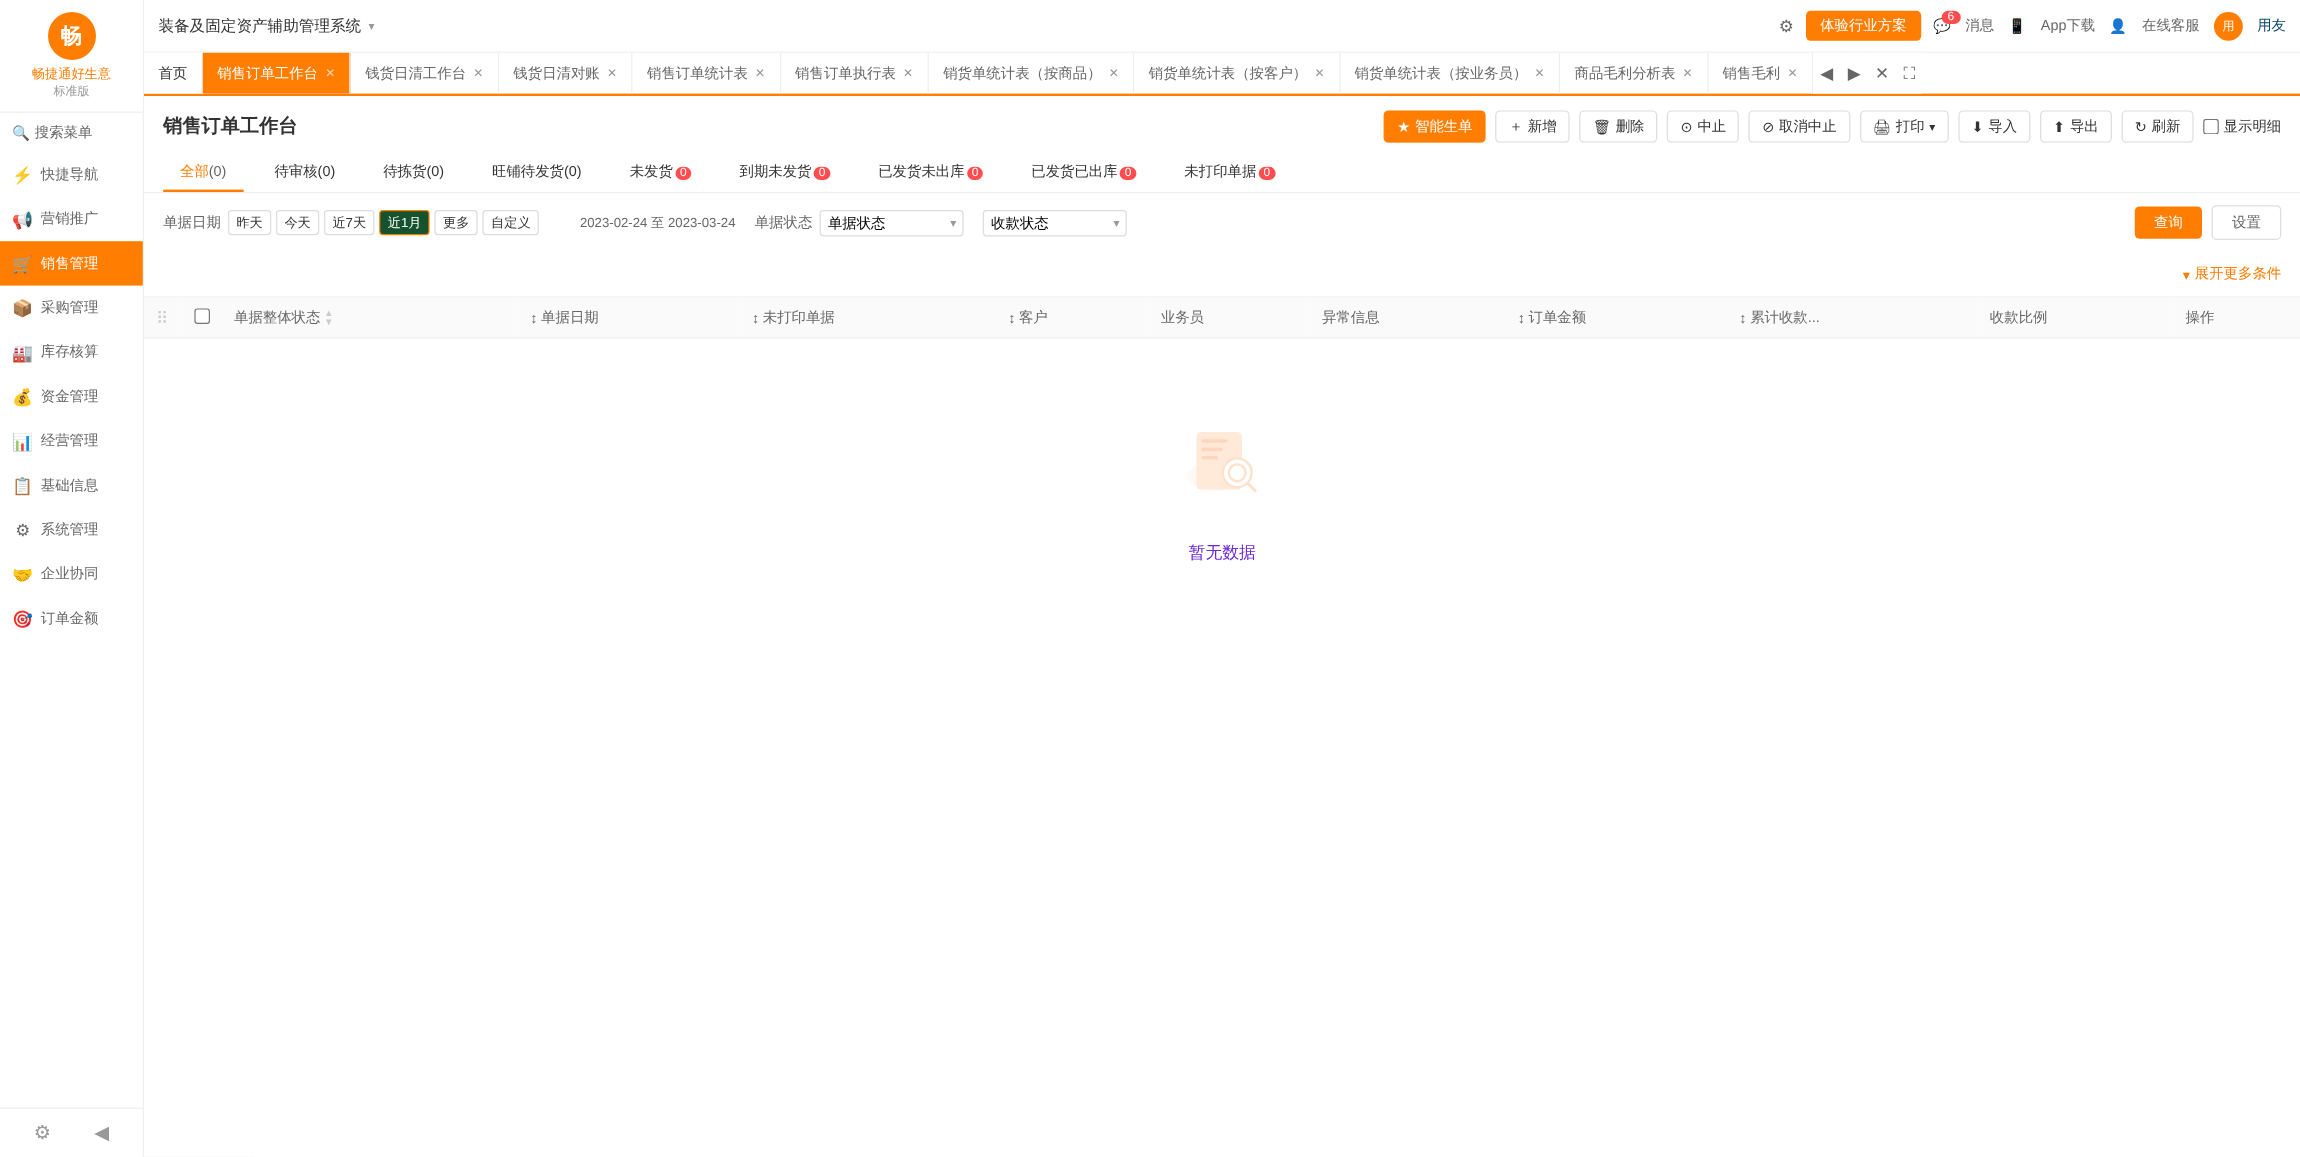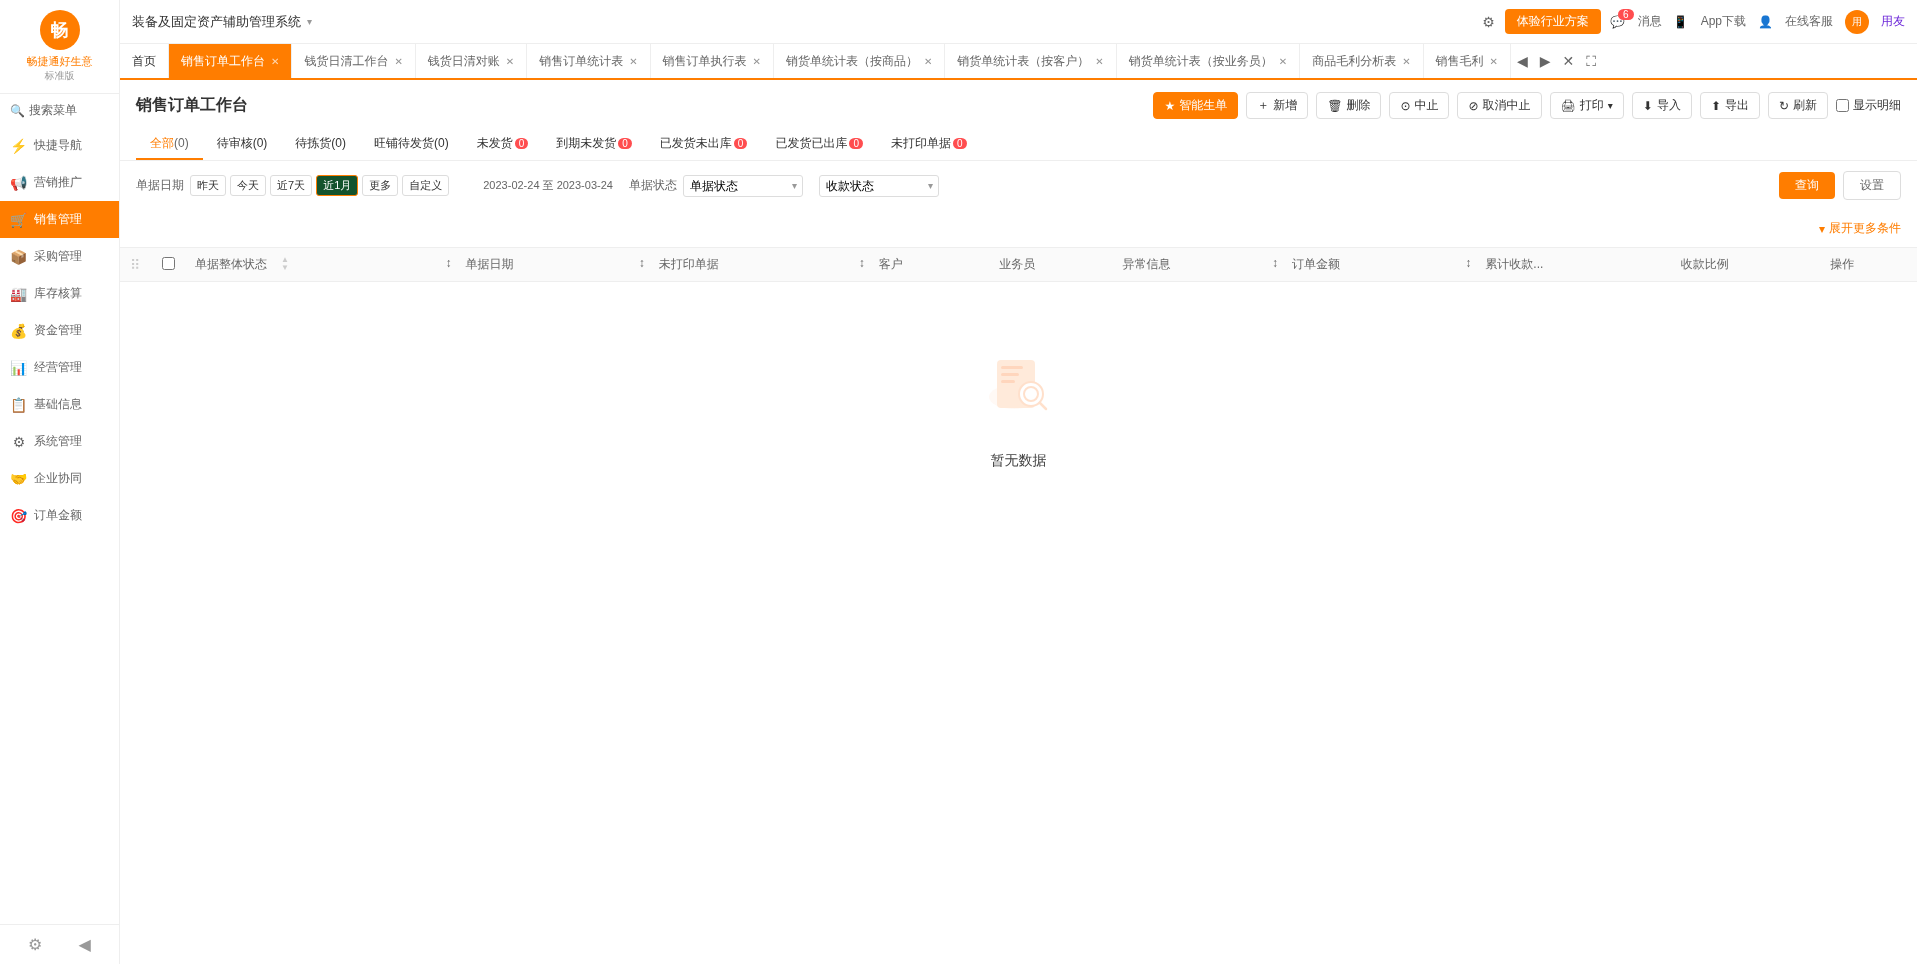--- a/index.html
+++ b/index.html
@@ -83,21 +83,21 @@
     .page-header {
       padding: 12px 16px 0; background: #fff; display: flex; justify-content: space-between; align-items: center;
     }
     .page-title { font-size: 16px; font-weight: bold; color: #333; }
     .page-actions { display: flex; align-items: center; gap: 8px; }
     .btn-smart { background: #ff7d00; color: #fff; border: 1px solid #ff7d00; padding: 4px 10px; border-radius: 4px; cursor: pointer; font-size: 12px; display: flex; align-items: center; gap: 4px; }
     .btn-default { background: #fff; color: #333; border: 1px solid #ddd; padding: 4px 10px; border-radius: 4px; cursor: pointer; font-size: 12px; display: flex; align-items: center; gap: 4px; }
 
     
     .subtabs {
-      padding: 10px 16px 0; background: #fff; display: flex; align-items: flex-start; gap: 0; border-bottom: 1px solid #eee;
+      padding: 10px 16px 0; background: #fff; display: flex; align-items: flex-start; gap: 12px; border-bottom: 1px solid #eee;
     }
     .subtab {
       padding: 6px 14px; cursor: pointer; font-size: 12px; color: #333;
       border-bottom: 2px solid transparent; white-space: nowrap;
     }
     .subtab.active { color: #ff7d00; border-bottom: 2px solid #ff7d00; }
     .subtab .count { color: #666; }
     .subtab .badge-red { background: #ff4d4f; color: #fff; border-radius: 10px; font-size: 10px; padding: 0 4px; margin-left: 2px; }
 
     
@@ -127,32 +127,32 @@
     .action-btn .dot { width: 8px; height: 8px; border-radius: 50%; }
     .dot-orange { background: #ff7d00; }
     .dot-red { background: #ff4d4f; }
     .dot-green { background: #52c41a; }
 
     
     .table-wrap { overflow: auto; background: #fff; flex: 1; }
     table { width: 100%; border-collapse: collapse; font-size: 12px; }
     thead tr { background: #fafafa; }
     th { padding: 8px 10px; text-align: left; color: #666; font-weight: normal; border-bottom: 1px solid #eee; white-space: nowrap; }
-    .col-sort { display: flex; gap: 14px; cursor: pointer; }
+    .col-sort { display: flex; align-items: center; gap: 3px; cursor: pointer; }
     .sort-arrows { display: flex; flex-direction: column; font-size: 8px; color: #ccc; line-height: 1; }
     th:first-child { width: 32px; }
     .drag-handle { color: #ccc; font-size: 14px; cursor: grab; }
 
     
     .empty-state {
       display: flex; flex-direction: column; align-items: center; justify-content: center;
       padding: 60px 20px; color: #ccc;
     }
     .empty-icon { font-size: 60px; margin-bottom: 16px; opacity: 0.4; color: #ffb380; }
-    .empty-text { font-size: 14px; color: #404040; }
+    .empty-text { font-size: 14px; color: #6d28d9; }
 
     
     .table-footer {
       padding: 10px 16px; background: #fff; display: flex; align-items: center; justify-content: flex-end;
       gap: 12px; border-top: 1px solid #eee; font-size: 12px; color: #666;
     }
     .page-size-select { border: 1px solid #ddd; border-radius: 3px; padding: 2px 4px; font-size: 12px; }
     .page-nav { display: flex; align-items: center; gap: 6px; }
     .page-nav-btn { padding: 2px 6px; border: 1px solid #ddd; border-radius: 3px; cursor: pointer; background: #fff; color: #333; font-size: 12px; }
     .page-nav-btn:disabled { color: #ccc; cursor: not-allowed; }
@@ -237,21 +237,21 @@
       <span style="position:relative;cursor:pointer;">
         💬
         <span class="badge" style="position:absolute;top:-6px;right:-8px;background:#ff4d4f;color:#fff;border-radius:10px;font-size:10px;padding:0 3px;">6</span>
       </span>
       <span style="font-size:12px;color:#666;">消息</span>
       <span style="cursor:pointer;">📱</span>
       <span style="cursor:pointer;color:#666;">App下载</span>
       <span style="cursor:pointer;">👤</span>
       <span style="cursor:pointer;color:#666;">在线客服</span>
       <span style="width:24px;height:24px;background:#ff7d00;border-radius:50%;display:inline-flex;align-items:center;justify-content:center;color:#fff;font-size:10px;">用</span>
-      <span style="cursor:pointer;color:#6d28d9;">用友</span>
+      <span style="cursor:pointer;color:#0c4a6e;">用友</span>
     </div>
   </div>
 
   <div class="tabbar">
     <div class="tab">
       <span>首页</span>
     </div>
     <div class="tab active">
       <span>销售订单工作台</span>
       <span class="close">✕</span>

